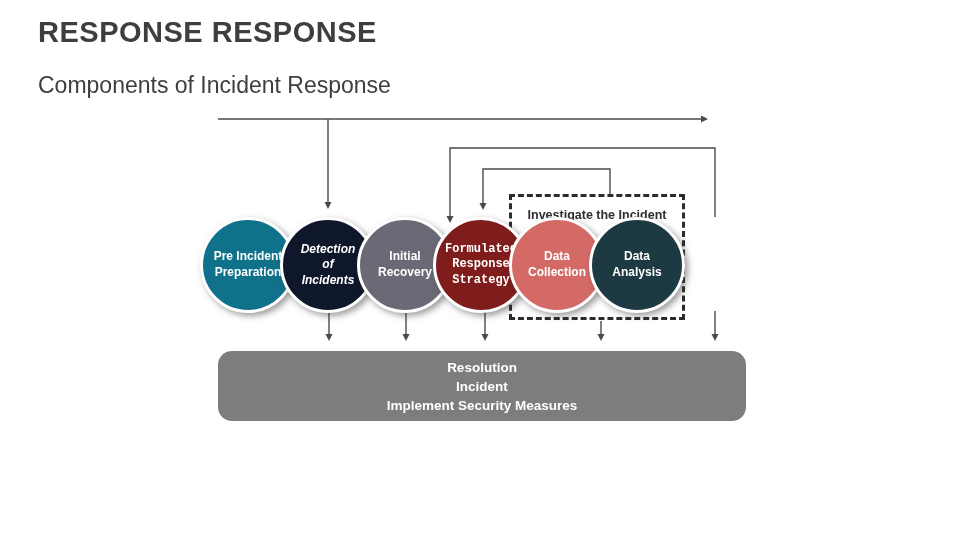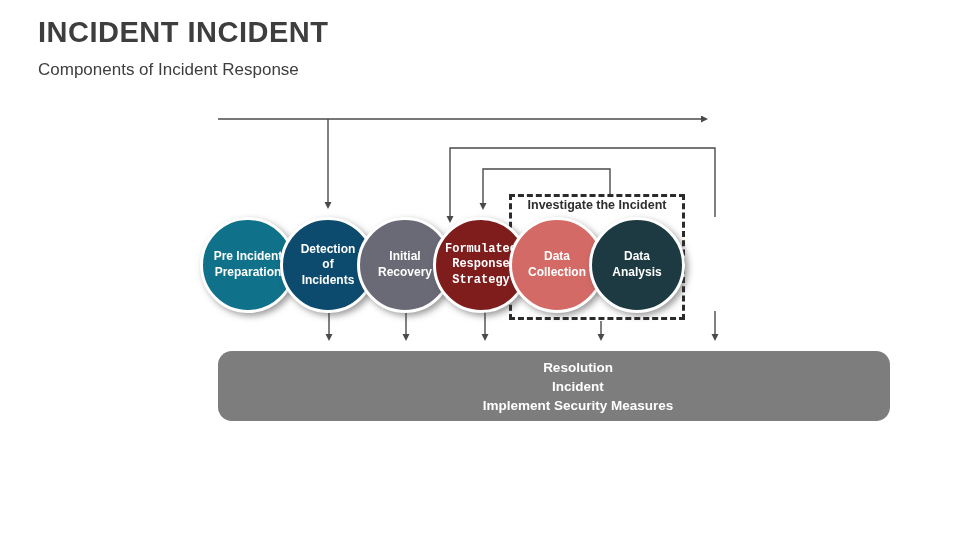--- a/index.html
+++ b/index.html
@@ -4,60 +4,60 @@
 <style>
   html,body{margin:0;padding:0;background:#e8e8e8;font-family:"Liberation Sans",sans-serif;}
   .slide{
     position:relative;width:960px;height:540px;background:#ffffff;overflow:hidden;
   }
   .title{
     position:absolute;left:38px;top:16px;font-size:29px;font-weight:bold;
     color:#3e3e3e;letter-spacing:.5px;
   }
   .subtitle{
-    position:absolute;left:38px;top:60px;font-size:17px;color:#3e3e3e;
+    position:absolute;left:38px;top:72px;font-size:23px;color:#3e3e3e;
   }
   .connectors{position:absolute;left:0;top:0;z-index:1;}
   .dashed-box{
     position:absolute;left:509px;top:194px;width:176px;height:126px;
     border:3px dashed #2b2b2b;box-sizing:border-box;z-index:2;
   }
   .dashed-box-label{
-    margin-top:1px;text-align:center;font-size:12.5px;font-weight:bold;color:#2e2e2e;
+    margin-top:11px;text-align:center;font-size:12.5px;font-weight:bold;color:#2e2e2e;
   }
   .circle{
     position:absolute;width:96px;height:96px;border-radius:50%;
     border:3px solid #ffffff;box-sizing:border-box;
     box-shadow:3px 3px 6px rgba(60,60,60,.5);
     display:flex;align-items:center;justify-content:center;
   }
   .circle-label{
     color:#ffffff;font-size:12px;font-weight:600;line-height:1.3;
     text-align:center;white-space:pre-line;
   }
   .c0{left:200px;top:217px;z-index:10;}
   .c1{left:280px;top:217px;z-index:11;}
   .c2{left:357px;top:217px;z-index:12;}
   .c3{left:433px;top:217px;z-index:13;}
   .c4{left:509px;top:217px;z-index:14;}
   .c5{left:589px;top:217px;z-index:15;}
   .c6{left:667px;top:217px;z-index:16;}
   .bottom-box{
-    position:absolute;left:218px;top:351px;width:624px;height:70px;
+    position:absolute;left:218px;top:351px;width:528px;height:70px;
     border-radius:14px;z-index:3;
     display:flex;flex-direction:column;align-items:center;justify-content:center;
-    color:#ffffff;font-size:13.5px;font-weight:600;line-height:19px;text-align:center;padding-left:48px;
+    color:#ffffff;font-size:13.5px;font-weight:600;line-height:19px;text-align:center;
   }
 </style>
 </head>
 <body>
 
 <div class="slide">
 
-  <div class="title">INCIDENT INCIDENT</div>
+  <div class="title">RESPONSE RESPONSE</div>
   <div class="subtitle">Components of Incident Response</div>
 
   <svg class="connectors" width="960" height="540" viewBox="0 0 960 540">
     <defs>
       <marker id="arr" markerUnits="userSpaceOnUse" markerWidth="9" markerHeight="9" refX="5" refY="3.5" orient="auto">
         <path d="M0,0 L7,3.5 L0,7 z" fill="#4a4a4a"></path>
       </marker>
     </defs>
     <g stroke="#4a4a4a" stroke-width="1.4" fill="none">
       <path d="M218,119 H706" marker-end="url(#arr)"></path>
@@ -73,21 +73,21 @@
   </svg>
 
   <div class="dashed-box" style="border-color: rgb(43, 43, 43);">
     <div class="dashed-box-label">Investigate the Incident</div>
   </div>
 
   <div class="circle c0" style="background-color: rgb(15, 113, 138);">
     <span class="circle-label">Pre Incident
 Preparation</span>
   </div>
-  <div class="circle c1" style="background-color: #0c4a6e;">
+  <div class="circle c1" style="background-color: #0f172a; font-style: italic;">
     <span class="circle-label">Detection
 of
 Incidents</span>
   </div>
   <div class="circle c2" style="background-color: rgb(106, 106, 118);">
     <span class="circle-label">Initial
 Recovery</span>
   </div>
   <div class="circle c3" style="background-color: #7f1d1d; font-family: Liberation Mono, monospace;">
     <span class="circle-label">Formulated

